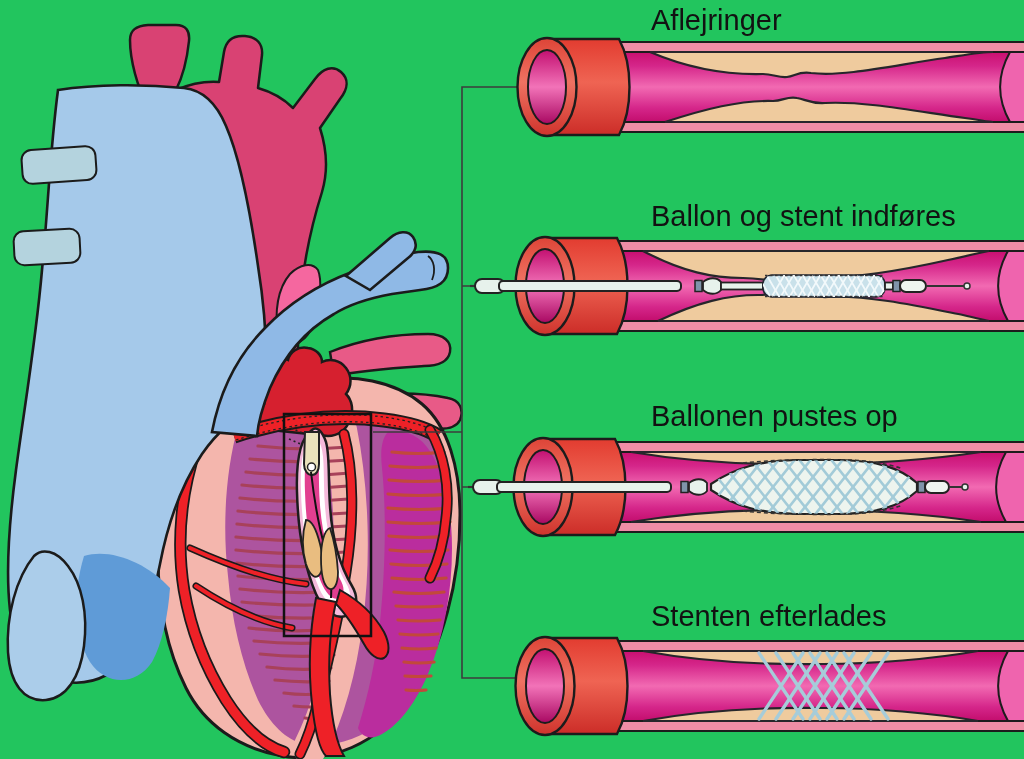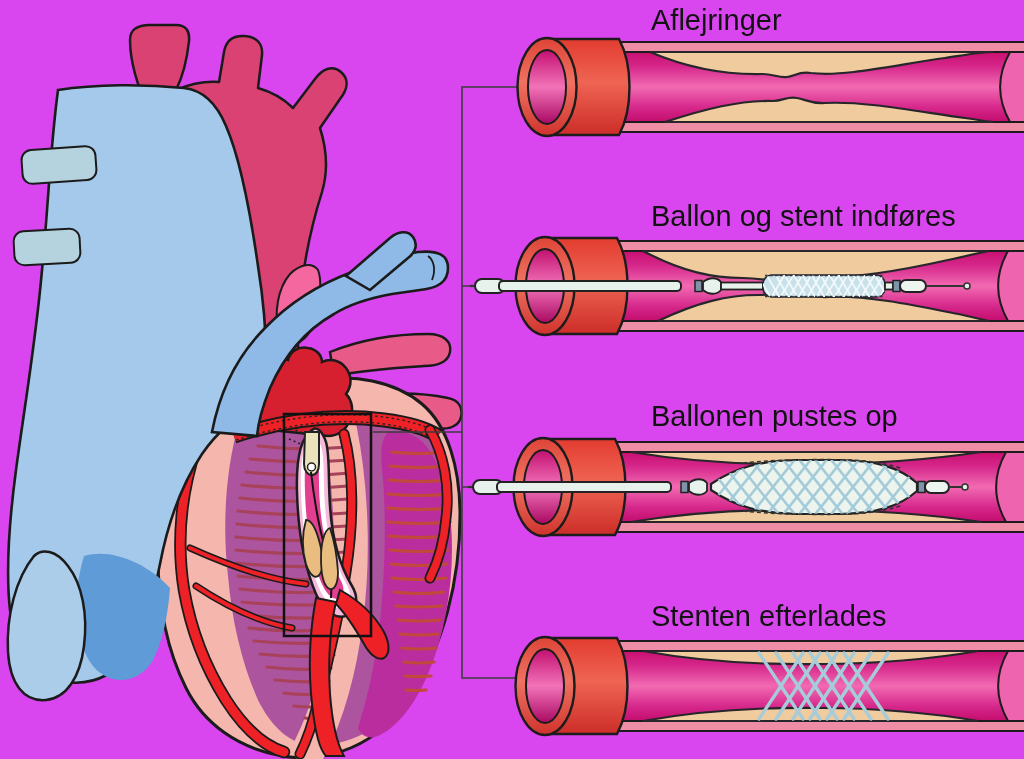--- a/index.html
+++ b/index.html
@@ -1,16 +1,16 @@
 <!DOCTYPE html>
 <html><head>
 <meta charset="utf-8">
 <style>
   html,body{margin:0;padding:0;background:#ffffff;}
-  .canvas{position:relative;width:1024px;height:759px;background:#d946ef;overflow:hidden;
+  .canvas{position:relative;width:1024px;height:759px;background:#22c55e;overflow:hidden;
           font-family:"Liberation Sans", sans-serif;}
   svg{display:block;}
   text.stage-label{font-family:"Liberation Sans", sans-serif;font-size:29px;fill:#121212;
                    font-weight:400;letter-spacing:0px;}
 </style>
 </head>
 <body>
 
 <div class="canvas">
 <svg width="1024" height="759" viewBox="0 0 1024 759">

